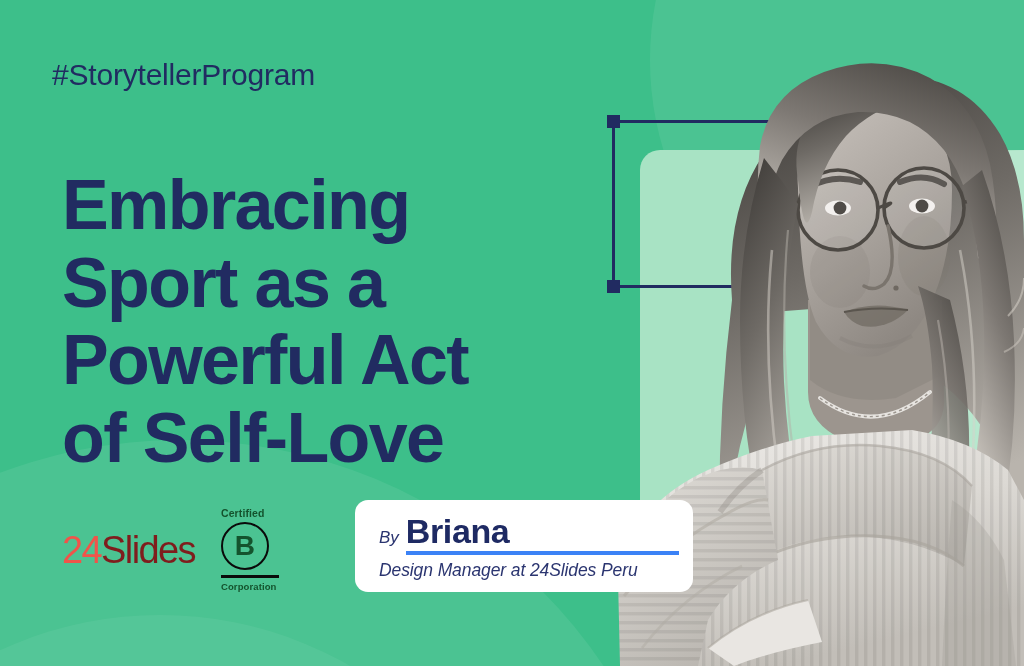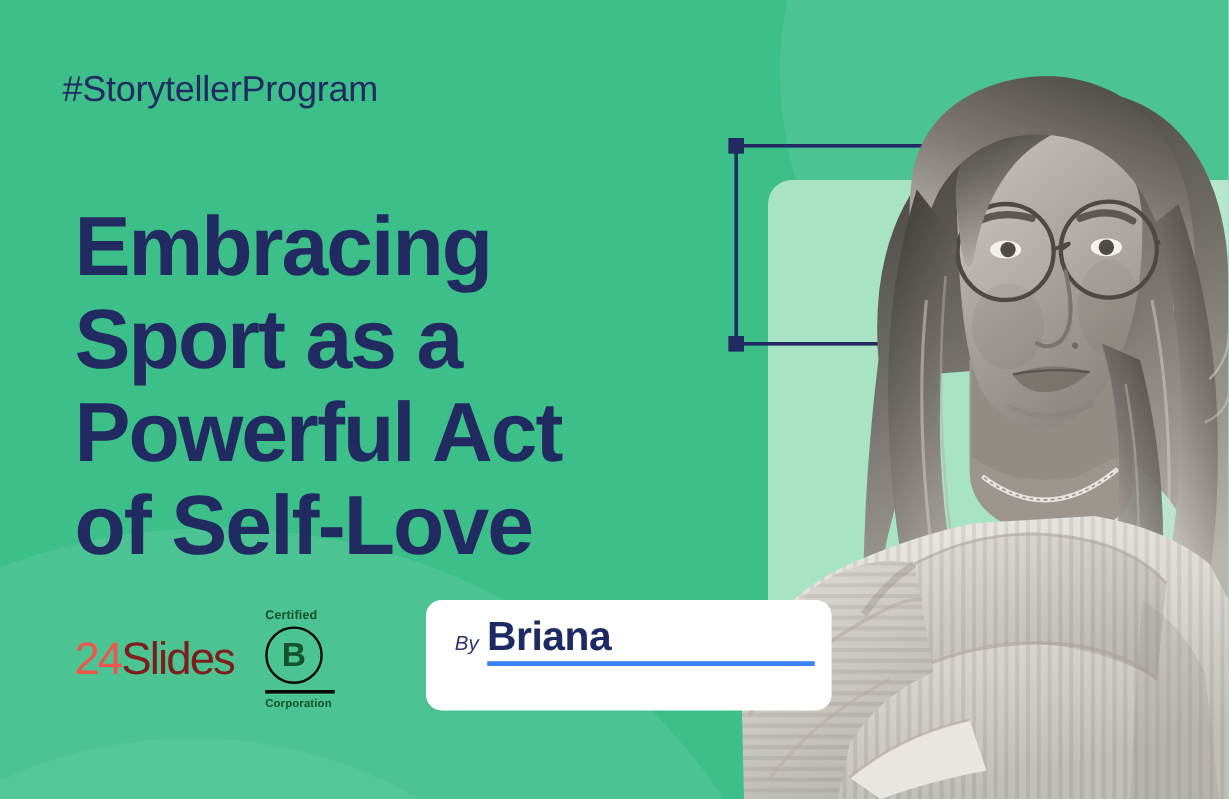--- a/index.html
+++ b/index.html
@@ -414,16 +414,17 @@
   </div>
 
   <div class="author-card">
     <div class="author-inner">
       <div class="author-line1">
         <span class="author-by">By</span>
         <span class="author-name-wrap">
           <span class="author-name">Briana</span>
         </span>
       </div>
+      <div class="author-role">Design Manager at 24Slides Peru</div>
     </div>
   </div>
 
 </div>
 
 </body></html>

